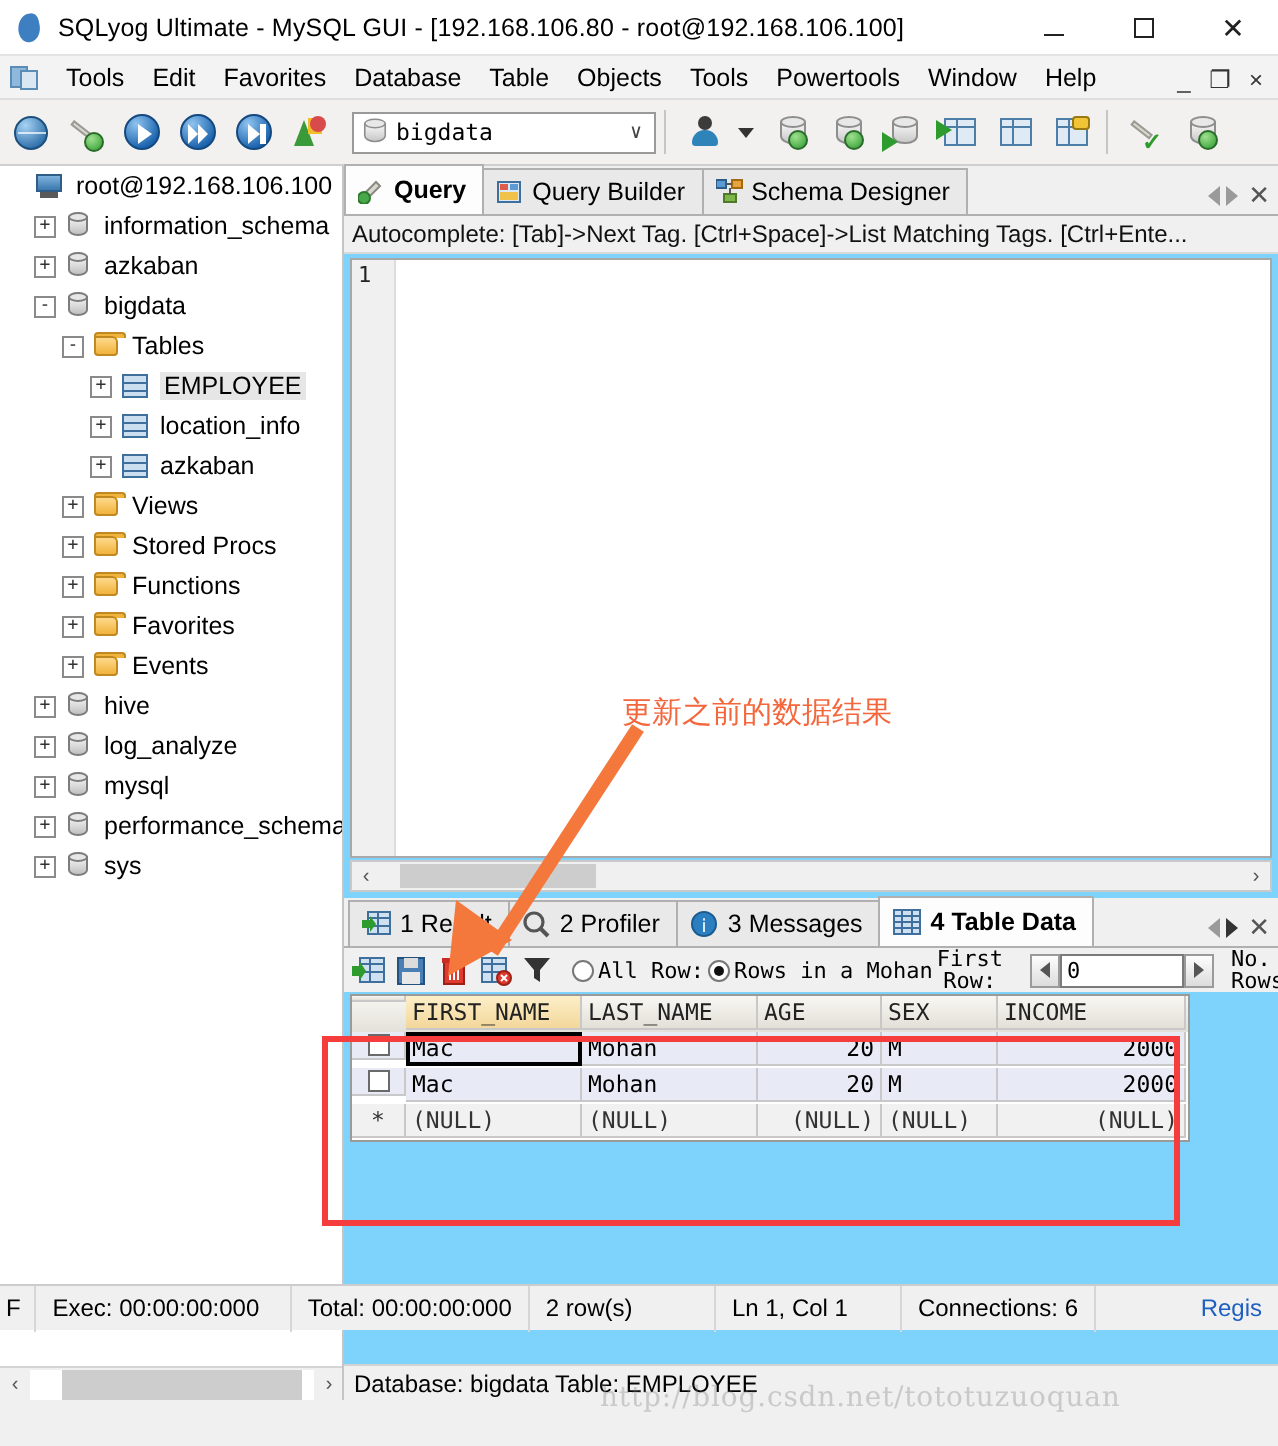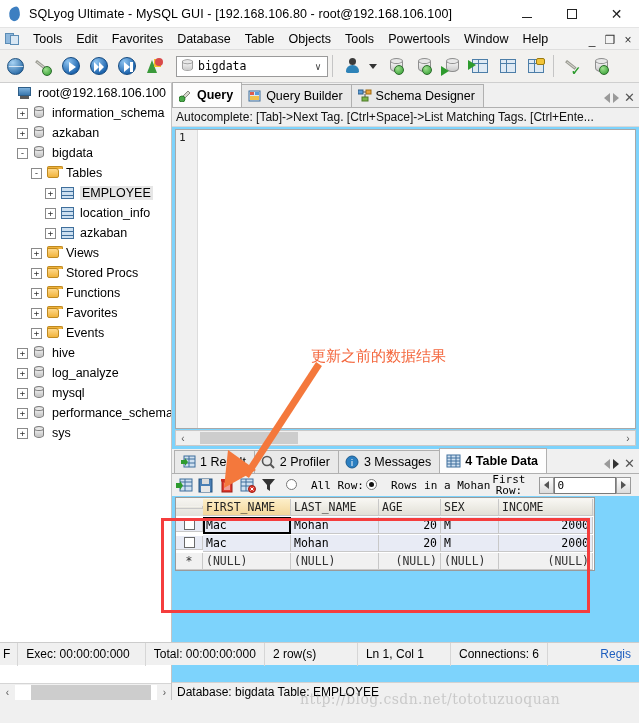--- a/index.html
+++ b/index.html
@@ -215,33 +215,33 @@
     border-bottom: 1px solid #b0b0b0; display: flex; align-items: flex-end;
     padding-left: 2px;
   }
   .rt-icon { width: 15px; height: 14px; position: relative; flex: none; }
 
   .grid-toolbar {
     height: 22px; background: #f0f0f0; display: flex; align-items: center;
     gap: 2px; padding-left: 3px; font-size: 11px;
   }
   .gt-icon { width: 19px; height: 19px; position: relative; flex: none; display:flex; align-items:center; justify-content:center;}
-  .radio-wrap { display: flex; align-items: flex-start; gap: 14px; font-family: "DejaVu Sans Mono", monospace; font-size: 11px; white-space: nowrap; }
+  .radio-wrap { display: flex; align-items: center; gap: 2px; font-family: "DejaVu Sans Mono", monospace; font-size: 11px; white-space: nowrap; }
   .radio { width: 11px; height: 11px; border-radius: 50%; border: 1px solid #777; background: #fff; position: relative; flex: none; }
   .radio.checked:after { content:''; position: absolute; left: 2px; top: 2px; width: 5px; height: 5px; border-radius: 50%; background: #111; }
   .firstrow-label { font-family: "DejaVu Sans Mono", monospace; font-size: 11px; line-height: 11px; white-space: nowrap; }
   .spin-left, .spin-right { width: 15px; height: 17px; background: linear-gradient(#fdfdfd,#dcdcdc); border: 1px solid #9a9a9a; display: flex; align-items: center; justify-content: center; flex: none; }
   .spin-left .a { width: 0; height: 0; border-top: 4px solid transparent; border-bottom: 4px solid transparent; border-right: 5px solid #555; }
   .spin-right .a { width: 0; height: 0; border-top: 4px solid transparent; border-bottom: 4px solid transparent; border-left: 5px solid #555; }
   .row-input { width: 62px; height: 17px; border: 1px solid #7a7a7a; background: #fff; font-family: "DejaVu Sans Mono", monospace; font-size: 11px; padding-left: 2px; }
   .norows { font-family: "DejaVu Sans Mono", monospace; font-size: 11px; line-height: 11px; white-space: nowrap; }
 
   
   .datagrid { margin: 1px 0 0 3px; width: 420px; border: 1px solid #9a9a9a; background: #fff; font-family: "DejaVu Sans Mono", monospace; font-size: 11.5px; }
-  .dg-row { display: flex; height: 18px; align-items: center; }
+  .dg-row { display: flex; height: 18px; align-items: flex-start; }
   .dg-head { background: linear-gradient(#f7f6f2,#e3e1d9); }
   .dg-cell { border-right: 1px solid #c8c8c8; border-bottom: 1px solid #c8c8c8; padding: 1px 3px; overflow: hidden; white-space: nowrap; display: flex; align-items: center; }
   .dg-cell.num { justify-content: flex-end; }
   .dg-head .dg-cell { background: linear-gradient(#f8f7f3,#e2e0d7); color: #222; }
   .dg-head .dg-cell.active { background: linear-gradient(#fdefc9,#f3d79a); }
   .c-sel { width: 27px; flex: none; justify-content: center; background: linear-gradient(#f4f3ef,#e2e0d7); }
   .c-fn { width: 88px; flex: none; }
   .c-ln { width: 88px; flex: none; }
   .c-age { width: 62px; flex: none; }
   .c-sex { width: 58px; flex: none; }

